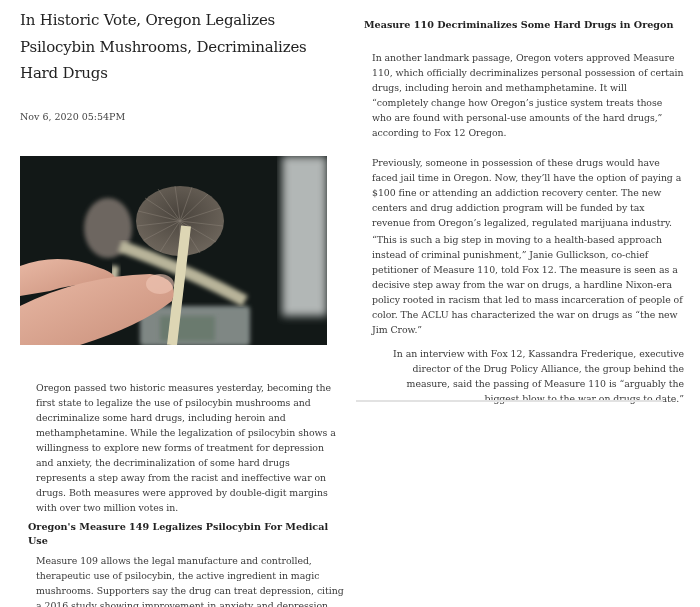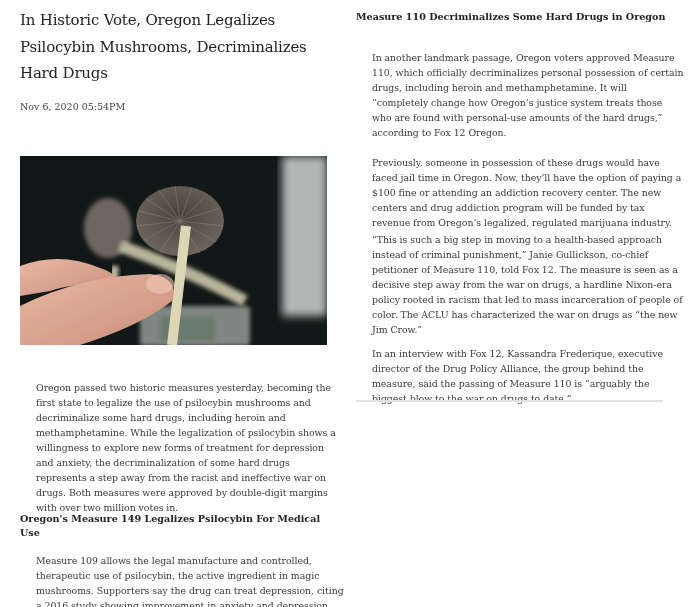--- a/index.html
+++ b/index.html
@@ -7,31 +7,31 @@
       width: 700px; height: 607px; overflow: hidden; position: relative;
       font-family: "DejaVu Serif", serif; color: #333333;
     }
     .col-left { position: absolute; left: 20px; top: 0; width: 310px; }
     .col-right { position: absolute; left: 356px; top: 0; width: 310px; }
     .title {
       font-family: "DejaVu Serif", serif; font-weight: normal;
       font-size: 15px; line-height: 26.5px; color: #222222;
       margin: 7px 0 0 0; letter-spacing: -0.2px;
     }
-    .date { font-size: 9.5px; color: #444; margin-top: 14px; line-height: 12px; }
+    .date { font-size: 9.5px; color: #444; margin-top: 24px; line-height: 12px; }
     .hero {
       position: absolute; left: 0; top: 156px; width: 307px; height: 189px;
       background: #141a19; overflow: hidden;
     }
     .para {
       font-size: 9.4px; line-height: 15px; color: #3a3a3a; margin: 16px;
       letter-spacing: -0.05px;
     }
     .subhead {
-      font-size: 9.6px; font-weight: bold; color: #222; line-height: 14px; margin: 0;
+      font-size: 9.6px; font-weight: bold; color: #222; line-height: 14px; margin: 8px;
     }
     .divider { position: absolute; left: 0; width: 307px; height: 2px; background: #e2e2e2; }
   </style>
 </head>
 <body>
 
 <div class="col-left">
   <h1 class="title">In Historic Vote, Oregon Legalizes Psilocybin Mushrooms, Decriminalizes Hard Drugs</h1>
   <div class="date">Nov 6, 2020 05:54PM</div>
 
@@ -93,16 +93,16 @@
 
 <div class="col-right">
   <h2 class="subhead" style="position:absolute; top:10px; width:320px;">Measure 110 Decriminalizes Some Hard Drugs in Oregon</h2>
 
   <p class="para" style="position:absolute; top:34px; width:312px;">In another landmark passage, Oregon voters approved Measure 110, which officially decriminalizes personal possession of certain drugs, including heroin and methamphetamine. It will “completely change how Oregon’s justice system treats those who are found with personal-use amounts of the hard drugs,” according to Fox 12 Oregon.</p>
 
   <p class="para" style="position:absolute; top:139px; width:312px;">Previously, someone in possession of these drugs would have faced jail time in Oregon. Now, they’ll have the option of paying a $100 fine or attending an addiction recovery center. The new centers and drug addiction program will be funded by tax revenue from Oregon’s legalized, regulated marijuana industry.</p>
 
   <p class="para" style="position:absolute; top:216px; width:312px;">“This is such a big step in moving to a health-based approach instead of criminal punishment,” Janie Gullickson, co-chief petitioner of Measure 110, told Fox 12. The measure is seen as a decisive step away from the war on drugs, a hardline Nixon-era policy rooted in racism that led to mass incarceration of people of color. The ACLU has characterized the war on drugs as “the new Jim Crow.”</p>
 
-  <p class="para" style="position:absolute; top:330px; width:312px;">In an interview with Fox 12, Kassandra Frederique, executive director of the Drug Policy Alliance, the group behind the measure, said the passing of Measure 110 is “arguably the biggest blow to the war on drugs to date.”</p>
+  <p class="para" style="position:absolute; top:330px; width:312px;text-align:right;">In an interview with Fox 12, Kassandra Frederique, executive director of the Drug Policy Alliance, the group behind the measure, said the passing of Measure 110 is “arguably the biggest blow to the war on drugs to date.”</p>
 
   <div class="divider" style="top:400px;"></div>
 </div>
 
 </body></html>

